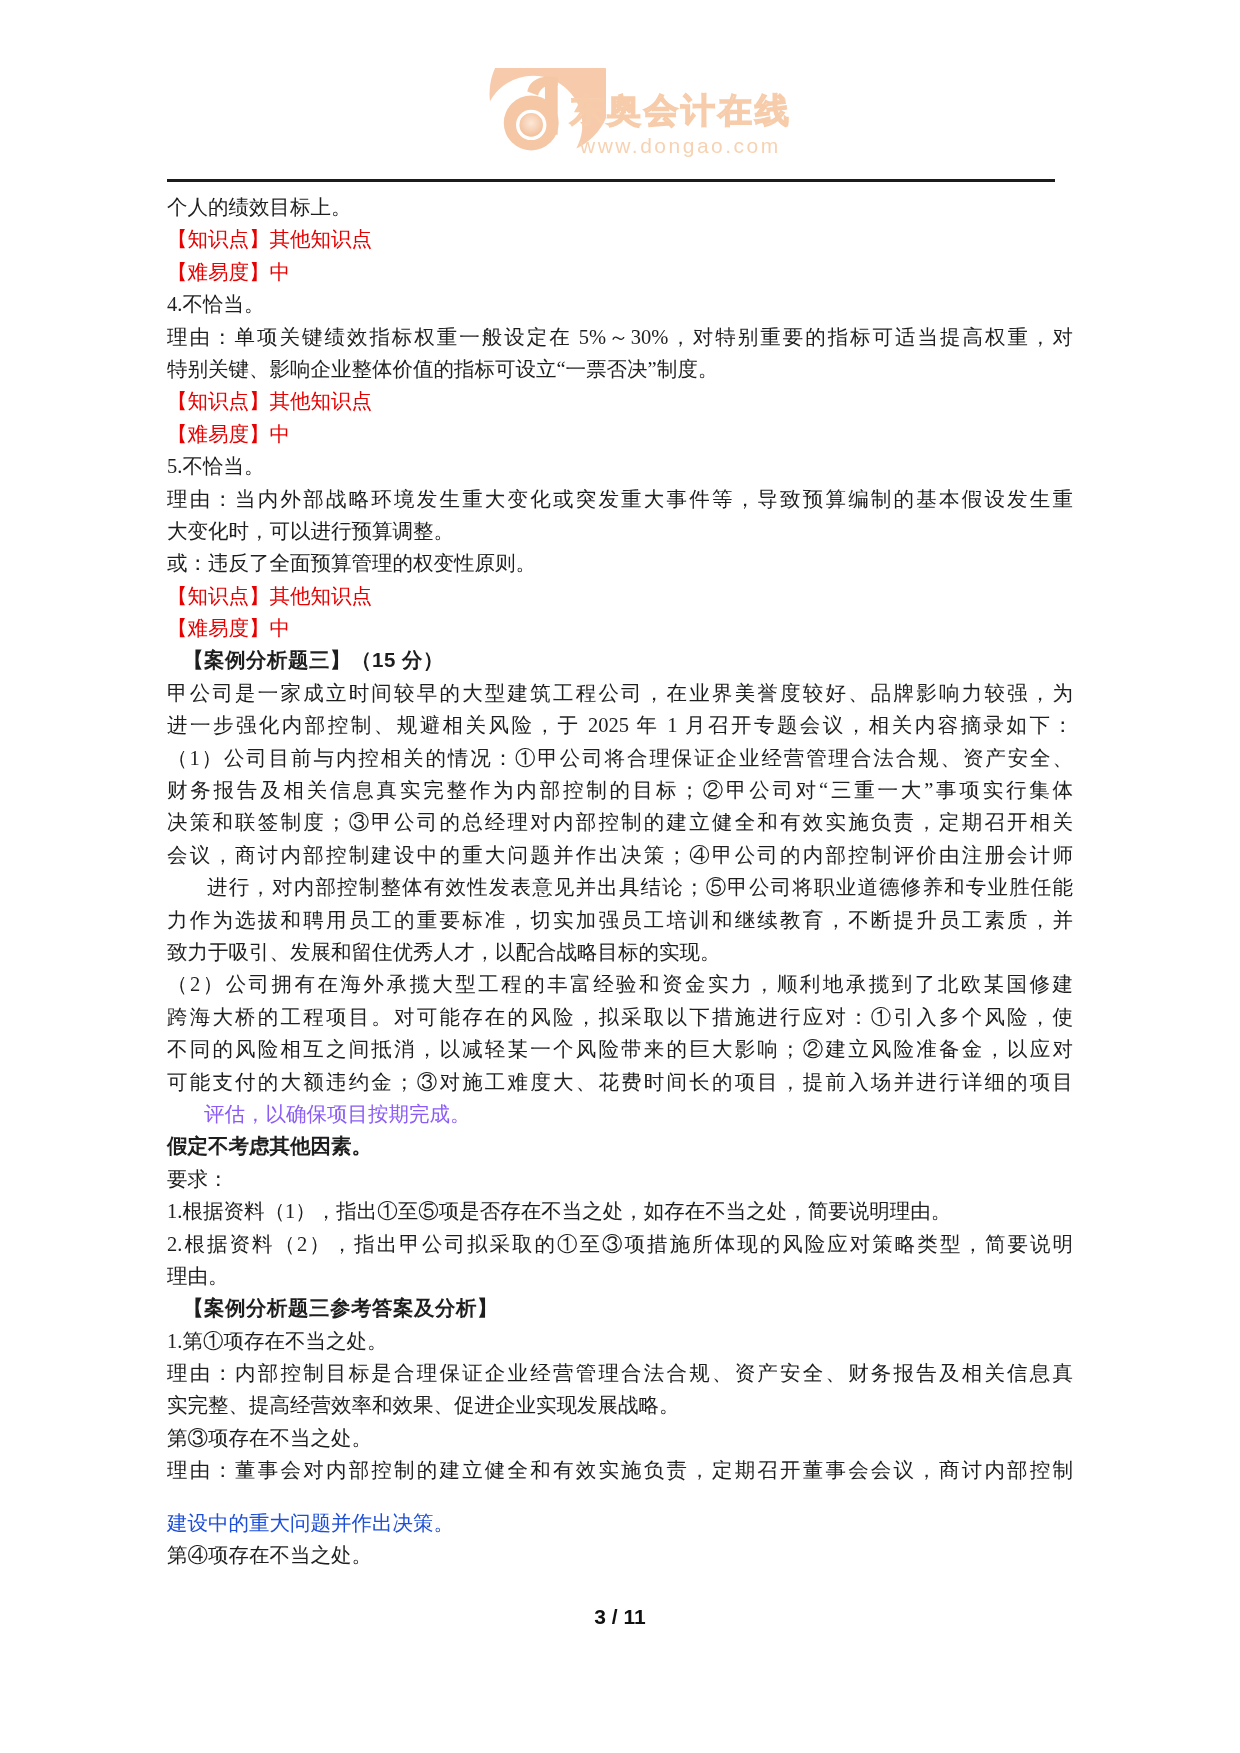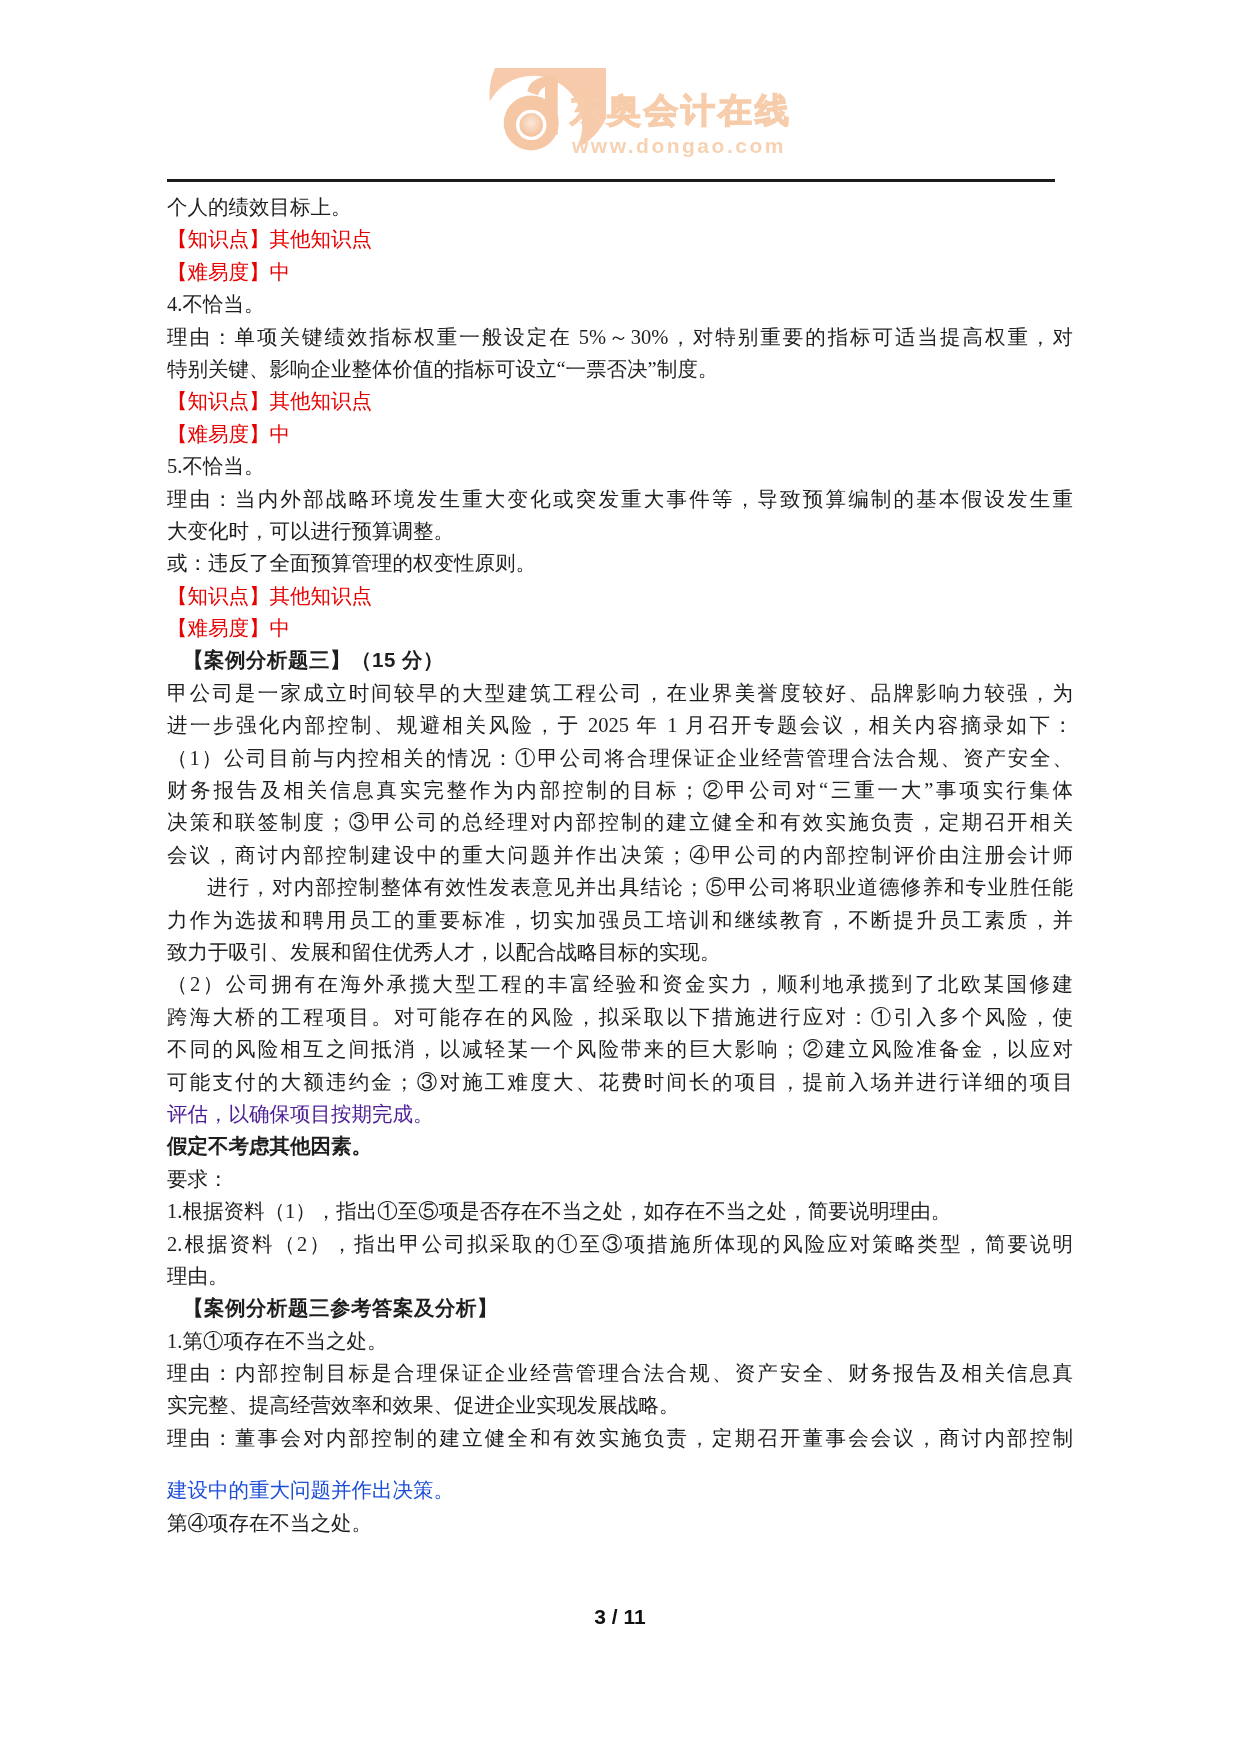--- a/index.html
+++ b/index.html
@@ -16,22 +16,22 @@
   .logo-mark{position:absolute;left:0;top:2px;width:128px;height:102px;}
   .brand-text{
     position:absolute;left:92px;top:22px;
     font-size:34px;font-weight:700;letter-spacing:3px;
     font-family:"Liberation Sans","DejaVu Sans",sans-serif;
     color:#fdf2e8;
     -webkit-text-stroke:1.4px #f6ccab;
     white-space:nowrap;
   }
   .brand-url{
-    position:absolute;left:94px;top:68px;
-    font-size:21px;font-weight:700;letter-spacing:2.5px;
+    position:absolute;left:102px;top:68px;
+    font-size:21px;font-weight:400;letter-spacing:2.5px;
     font-family:"Liberation Sans","DejaVu Sans",sans-serif;
     white-space:nowrap;
   }
   
   .top-rule{
     position:absolute;left:167px;top:179px;
     width:888px;height:3px;background:#1c1c1c;
   }
   
   .doc{
@@ -112,28 +112,29 @@
     <div class="line body just" style="color: rgb(30, 30, 30);">财务报告及相关信息真实完整作为内部控制的目标；②甲公司对“三重一大”事项实行集体</div>
     <div class="line body just" style="color: rgb(30, 30, 30);">决策和联签制度；③甲公司的总经理对内部控制的建立健全和有效实施负责，定期召开相关</div>
     <div class="line body just" style="color: rgb(30, 30, 30);">会议，商讨内部控制建设中的重大问题并作出决策；④甲公司的内部控制评价由注册会计师</div>
     <div class="line body just" style="color: rgb(30, 30, 30); margin-left: 40px;">进行，对内部控制整体有效性发表意见并出具结论；⑤甲公司将职业道德修养和专业胜任能</div>
     <div class="line body just" style="color: rgb(30, 30, 30);">力作为选拔和聘用员工的重要标准，切实加强员工培训和继续教育，不断提升员工素质，并</div>
     <div class="line body" style="color: rgb(30, 30, 30);">致力于吸引、发展和留住优秀人才，以配合战略目标的实现。</div>
     <div class="line body just" style="color: rgb(30, 30, 30);">（2）公司拥有在海外承揽大型工程的丰富经验和资金实力，顺利地承揽到了北欧某国修建</div>
     <div class="line body just" style="color: rgb(30, 30, 30);">跨海大桥的工程项目。对可能存在的风险，拟采取以下措施进行应对：①引入多个风险，使</div>
     <div class="line body just" style="color: rgb(30, 30, 30);">不同的风险相互之间抵消，以减轻某一个风险带来的巨大影响；②建立风险准备金，以应对</div>
     <div class="line body just" style="color: rgb(30, 30, 30);">可能支付的大额违约金；③对施工难度大、花费时间长的项目，提前入场并进行详细的项目</div>
-    <div class="line body" style="color: #4c1d95;">评估，以确保项目按期完成。</div>
+    <div class="line body" style="color: #8b5cf6; margin-left: 37px;">评估，以确保项目按期完成。</div>
     <div class="line body" style="color: rgb(30, 30, 30); font-weight: bold;">假定不考虑其他因素。</div>
     <div class="line body" style="color: rgb(30, 30, 30);">要求：</div>
     <div class="line body" style="color: rgb(30, 30, 30);">1.根据资料（1），指出①至⑤项是否存在不当之处，如存在不当之处，简要说明理由。</div>
     <div class="line body just" style="color: rgb(30, 30, 30);">2.根据资料（2），指出甲公司拟采取的①至③项措施所体现的风险应对策略类型，简要说明</div>
     <div class="line body" style="color: rgb(30, 30, 30);">理由。</div>
     <div class="line heading" style="color: rgb(30, 30, 30);">【案例分析题三参考答案及分析】</div>
     <div class="line body" style="color: rgb(30, 30, 30);">1.第①项存在不当之处。</div>
     <div class="line body just" style="color: rgb(30, 30, 30);">理由：内部控制目标是合理保证企业经营管理合法合规、资产安全、财务报告及相关信息真</div>
     <div class="line body" style="color: rgb(30, 30, 30);">实完整、提高经营效率和效果、促进企业实现发展战略。</div>
+    <div class="line body" style="color: rgb(30, 30, 30);">第③项存在不当之处。</div>
     <div class="line body just" style="color: rgb(30, 30, 30);">理由：董事会对内部控制的建立健全和有效实施负责，定期召开董事会会议，商讨内部控制</div>
     <div class="line body" style="color: #1d4ed8; margin-top: 20px;">建设中的重大问题并作出决策。</div>
     <div class="line body" style="color: rgb(30, 30, 30);">第④项存在不当之处。</div>
   </div>
 
 <div class="footer">3 / 11</div>
 
 </body></html>

